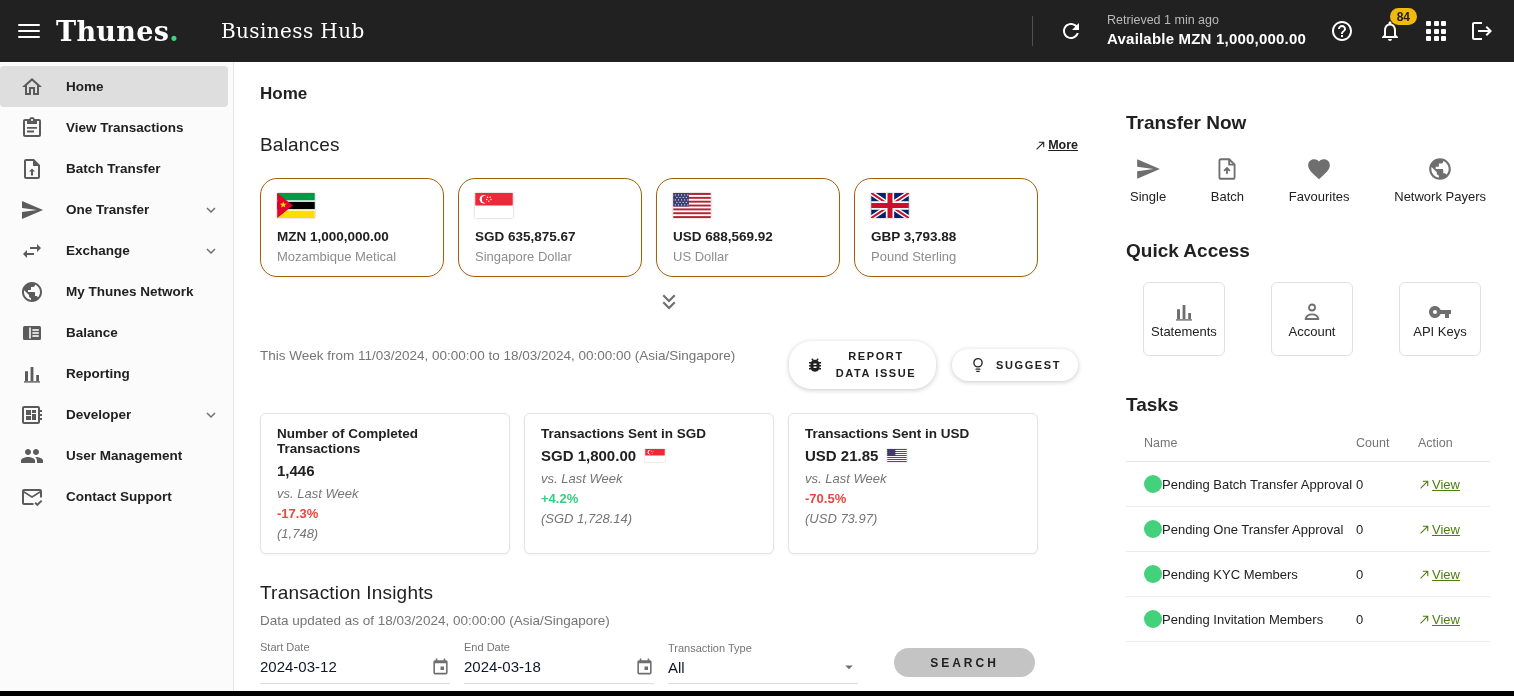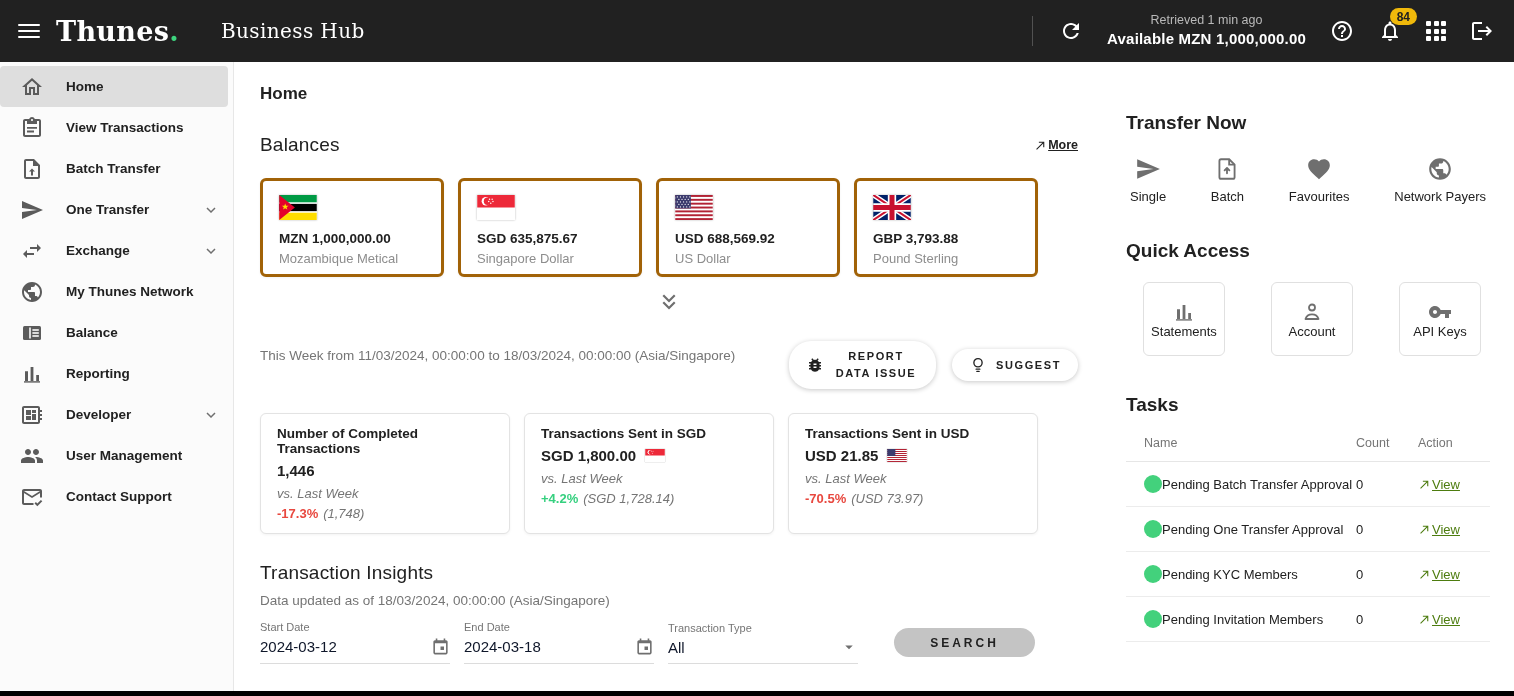--- a/index.html
+++ b/index.html
@@ -13,21 +13,21 @@
   
   .topbar { height:62px; background:#212121; display:flex; align-items:center;
     padding:0 20px 0 18px; color:#fff; }
   .hamburger { width:22px; display:flex; flex-direction:column; gap:4px; cursor:pointer; }
   .hamburger span { height:2px; background:#fff; border-radius:1px; }
   .brand { font-family:"DejaVu Serif","Liberation Serif",serif; font-size:27px;
     font-weight:700; margin-left:16px; letter-spacing:.3px; display:flex; }
   .brand .dot { color:#3dd47e; }
   .hub-title { font-family:"DejaVu Serif","Liberation Serif",serif; font-size:20px;
     margin-left:42px; font-weight:500; letter-spacing:.4px; }
-  .topbar-right { margin-left:auto; display:flex; align-items:center; gap:24px;text-align:center; }
+  .topbar-right { margin-left:auto; display:flex; align-items:center; gap:24px; }
   .tb-divider { width:1px; height:30px; background:rgba(255,255,255,.22); margin-right:2px; }
   .tb-icon { color:#fff; cursor:pointer; }
   .avail-block { line-height:1.35; }
   .avail-block .l1 { font-size:12.5px; color:#b9b9b9; }
   .avail-block .l2 { font-size:15px; font-weight:700; color:#fff; letter-spacing:.2px; }
   .bell-wrap { position:relative; }
   .badge { position:absolute; top:-11px; right:-15px; background:#f0b90b; color:#212121;
     font-size:12px; font-weight:700; padding:1.5px 7px; border-radius:10px; }
   .apps-grid { display:grid; grid-template-columns:repeat(3,5px); grid-auto-rows:5px;
     gap:2.5px; cursor:pointer; }
@@ -50,22 +50,22 @@
   .main { flex:1; padding:13px 24px 0 26px; min-width:0; }
   .page-title { font-size:17px; font-weight:700; margin-top:9px; }
   .sec-head { display:flex; justify-content:space-between; align-items:flex-start; }
   .sec-title { font-size:19px; font-weight:400; letter-spacing:.2px; }
   .more-link { display:flex; align-items:center; gap:1px; font-size:12.5px; font-weight:700;
     color:#212121; cursor:pointer; margin-top:4px; }
   .more-link .lbl { text-decoration:underline; }
 
   .balances { margin-top:30px; }
   .bal-row { display:flex; gap:14px; margin-top:22px; }
-  .bal-card { width:184px; height:99px; background:#fff; border:3px solid #a16207;
-    border-radius:6px; padding:14px 16px; box-shadow:0 1px 3px rgba(0,0,0,.05); cursor:pointer; }
+  .bal-card { width:184px; height:99px; background:#fff; border:1px solid #a16207;
+    border-radius:17px; padding:14px 16px; box-shadow:0 1px 3px rgba(0,0,0,.05); cursor:pointer; }
   .flag { width:38px; height:25px; box-shadow:0 0 2px rgba(0,0,0,.28); }
   .bal-amount { font-size:13.5px; font-weight:700; margin-top:11px; }
   .bal-cur { font-size:13px; color:#8d8d8d; margin-top:5px; }
   .expander { display:flex; justify-content:center; margin-top:12px; color:#6f6f6f; cursor:pointer; }
 
   .weekly { margin-top:24px; }
   .weekly-sub { font-size:13.5px; color:#757575; margin-top:9px; }
   .pill-row { display:flex; gap:16px; align-items:center; margin-top:2px; }
   .pill { display:flex; align-items:center; gap:9px; background:#fff; border:none;
     border-radius:22px; box-shadow:0 1px 5px rgba(0,0,0,.22); padding:7px 17px;
@@ -75,21 +75,21 @@
   .pill .picon { color:#212121; flex-shrink:0; }
 
   .sum-row { display:flex; gap:14px; margin-top:24px; }
   .sum-card { width:250px; min-height:102px; border:1px solid #e3e3e3; border-radius:6px;
     padding:12px 16px 12px; box-shadow:0 1px 3px rgba(0,0,0,.05); background:#fff; }
   .sum-title { font-size:13.5px; font-weight:700; }
   .sum-value { font-size:15px; font-weight:700; margin-top:6px; display:flex;
     align-items:center; gap:9px; }
   .mini-flag { width:20px; height:13px; box-shadow:0 0 1px rgba(0,0,0,.4); }
   .sum-vs { font-size:13px; font-style:italic; color:#757575; margin-top:7px; }
-  .sum-change { font-size:13px; margin-top:5px; display:flex; gap:5px; align-items:baseline; }
+  .sum-change { font-size:13px; margin-top:5px; display:flex; gap:5px; align-items:baseline;flex-direction:column; }
   .pct { font-weight:700; }
   .pct.neg { color:#e8483f; }
   .pct.pos { color:#35d07f; }
   .prev { font-style:italic; color:#757575; }
 
   .insights { margin-top:28px; }
   .ins-sub { font-size:13.5px; color:#757575; margin-top:9px; }
   .fields-row { display:flex; gap:14px; margin-top:13px; align-items:flex-end; }
   .field { width:190px; border-bottom:1px solid #dcdcdc; padding-bottom:7px; cursor:pointer; }
   .field-label { font-size:11px; color:#757575; }

